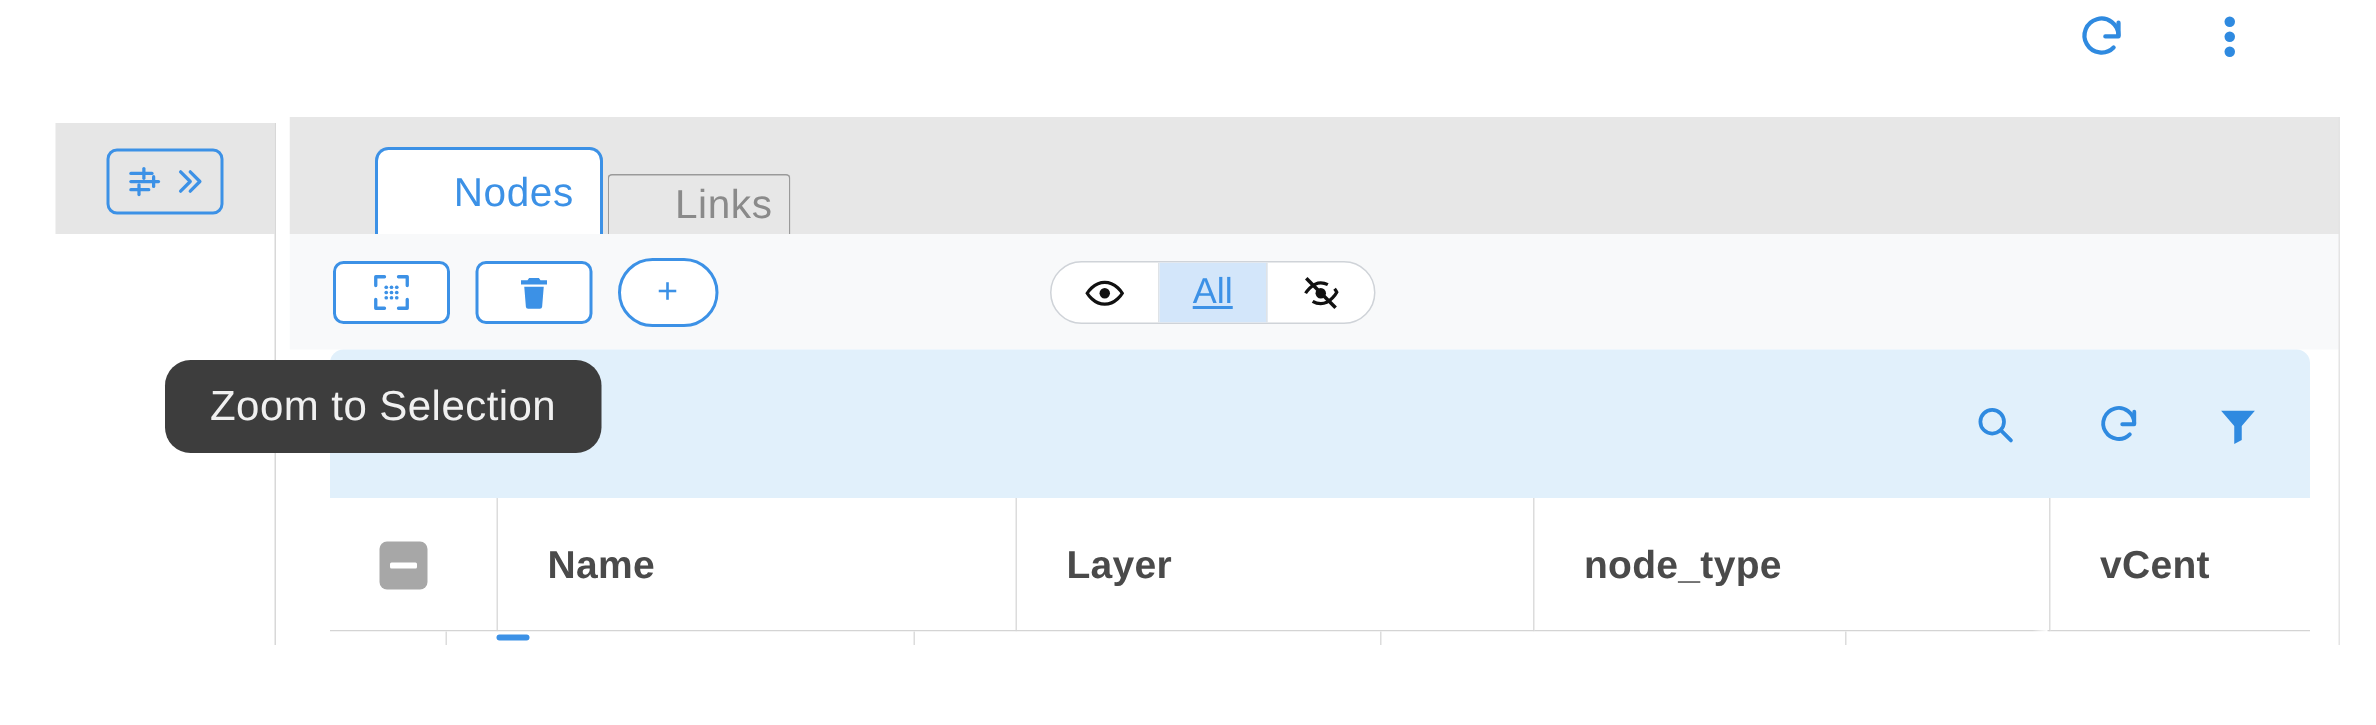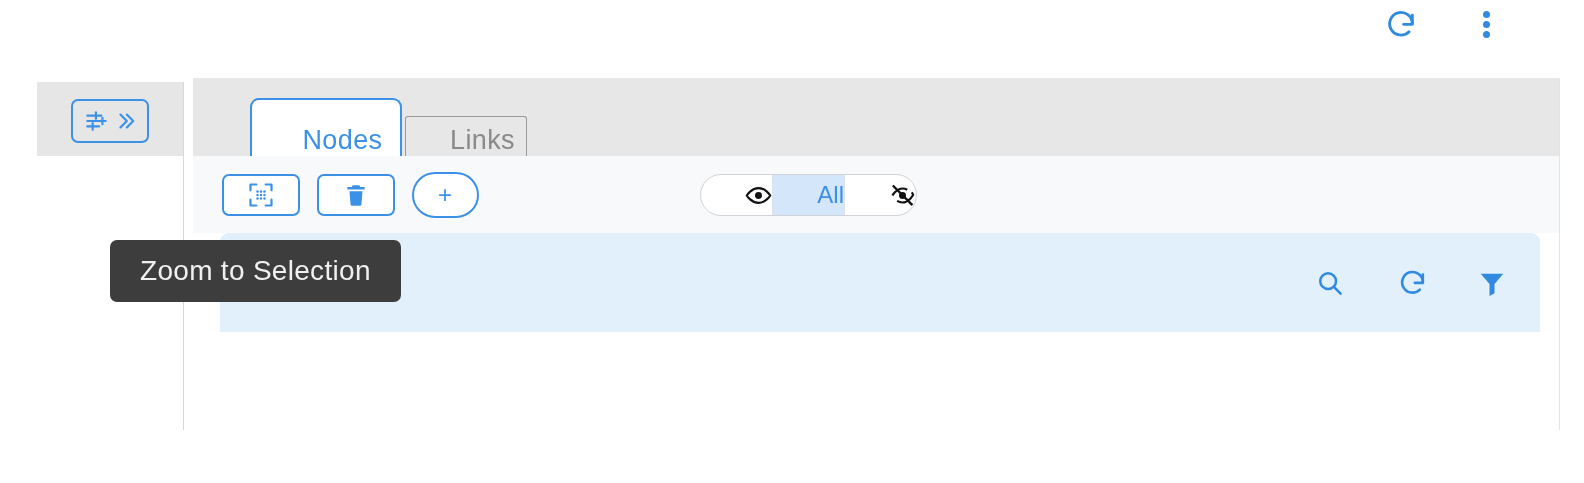--- a/index.html
+++ b/index.html
@@ -90,21 +90,21 @@
     position: absolute;
     left: 0; top: 0;
     width: 1367px; height: 78px;
     background: #e7e7e7;
   }
   .tab {
     position: absolute;
     bottom: 0;
     box-sizing: border-box;
     display: flex;
-    align-items: flex-end;
+    align-items: center;
     justify-content: center;
     cursor: pointer;
     font-size: 27px;
     letter-spacing: 0.4px;
     padding-left: 33px;
   }
   .tab-nodes {
     left: 57px;
     width: 152px; height: 58px;
     background: #ffffff;
@@ -159,25 +159,26 @@
     border: 1px solid #cfd3d8;
     border-radius: 21px;
     background: #ffffff;
     display: flex;
     overflow: hidden;
   }
   .seg {
     width: 71px;
     display: flex;
     align-items: center;
-    justify-content: flex-end;
+    justify-content: center;
     cursor: pointer;
     font-size: 24px;
     color: #3c91e6;
     border-right: 1px solid #dfe3e7;
+    text-decoration: underline;
   }
   .seg:last-child { border-right: none; }
   .seg.active { background: #d3e6fa; }
 
   
   .blue-band {
     position: absolute;
     left: 27px; top: 155px;
     width: 1320px; height: 99px;
     background: #e1f0fb;
@@ -272,21 +273,21 @@
     background: linear-gradient(to right, rgba(255,255,255,0), #ffffff);
   }
 
   
   .tooltip {
     position: absolute;
     left: 110px; top: 240px;
     height: 62px;
     background: #3d3d3d;
     color: #f0f0f0;
-    border-radius: 7px;
+    border-radius: 17px;
     display: flex;
     align-items: center;
     padding: 0 30px;
     font-size: 28px;
     letter-spacing: 0.3px;
     z-index: 50;
   }
 </style>
 </head>
 <body>
@@ -405,19 +406,43 @@
         <polyline points="20,5 20,11.5 13.8,11.5"></polyline>
       </svg>
     </div>
     <div class="band-icon" id="band-filter">
       <svg width="30" height="30" viewBox="0 0 24 24" fill="#2f8ae0">
         <path d="M3 4.6h18l-7 8.2v7.4l-4 2.2v-9.6L3 4.6z"></path>
       </svg>
     </div>
   </div>
 
+  <div class="table-wrap">
+    <table class="grid">
+      <thead>
+        <tr>
+          <th class="col-check">
+            <span class="check-indeterminate"></span>
+          </th>
+          <th class="col-name">Name</th>
+          <th class="col-layer">Layer</th>
+          <th class="col-type">node_type</th>
+          <th class="col-vc">vCent</th>
+
+        </tr>
+      </thead>
+    </table>
+    <div class="vc-fade"></div>
+    <div class="row-peek">
+      <div class="cellline" style="left:77px"></div>
+      <div class="cellline" style="left:389px"></div>
+      <div class="cellline" style="left:700px"></div>
+      <div class="cellline" style="left:1010px"></div>
+      <div class="peek-text"></div>
+    </div>
+  </div>
 
 </div>
 <div class="panel-edge-r"></div>
 
 <div class="tooltip">
   <span>Zoom to Selection</span>
 </div>
 
 </body></html>

